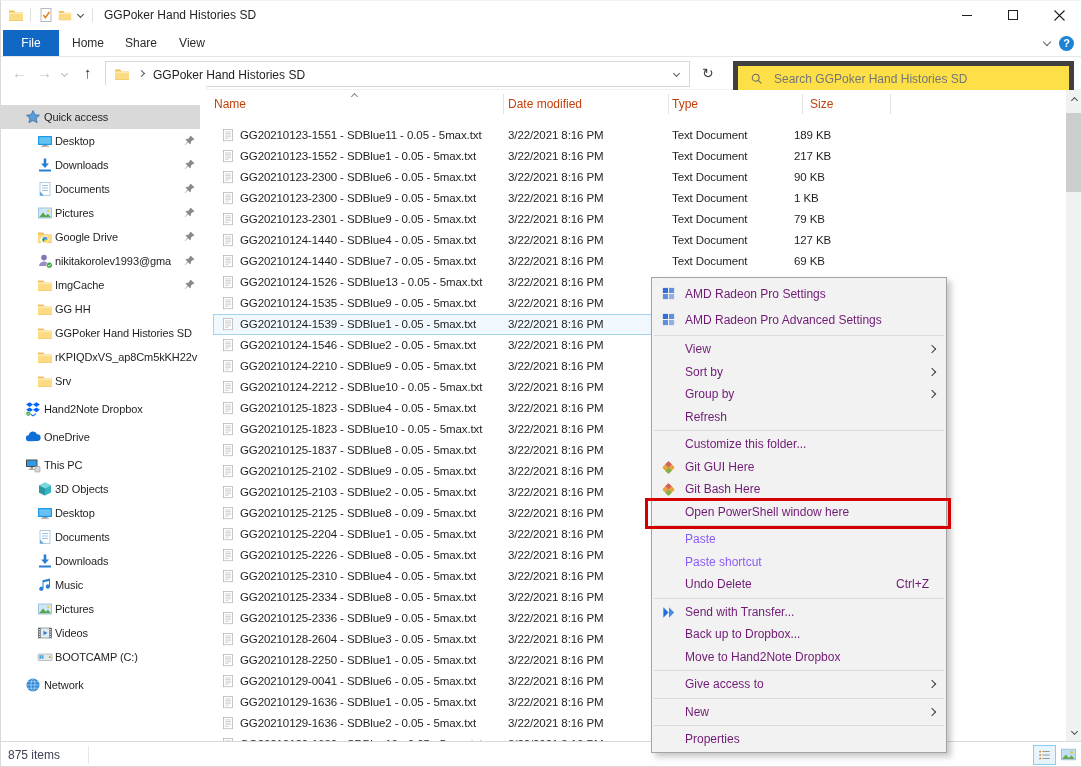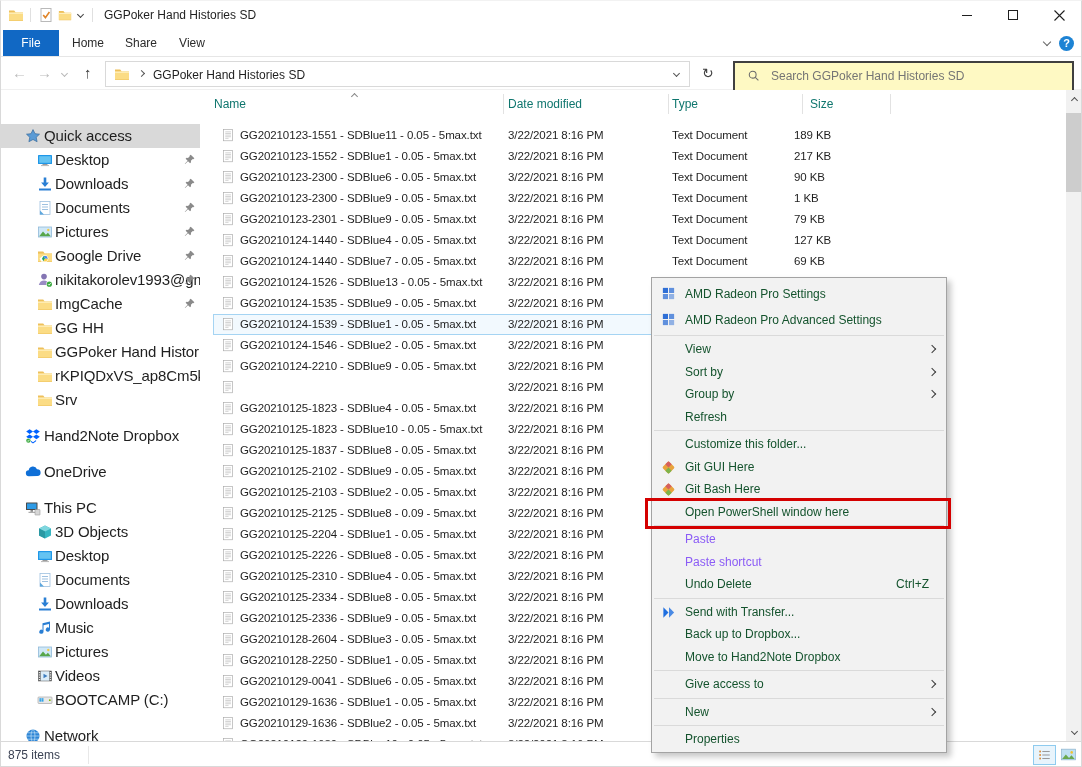--- a/index.html
+++ b/index.html
@@ -41,38 +41,38 @@
 .nav-arrow{position:absolute;top:6px;font-size:15px;color:#bcbcbc}
 #nav-back{left:12px}#nav-fwd{left:37px}
 #nav-chev{position:absolute;left:62px;top:13px;width:5px;height:5px;border-width:1.2px;border-color:#b8b8b8}
 #nav-up{left:84px;color:#3b3b3b}
 #addressbox{position:absolute;left:105px;top:3px;width:585px;height:26px;border:1px solid #d9d9d9;background:#fff}
 #ab-folder{position:absolute;left:8px;top:4px;width:16px;height:16px}
 #ab-chev{position:absolute;left:33px;top:9px;width:5px;height:5px;border-width:1.2px;border-color:#555}
 #ab-text{position:absolute;left:47px;top:6px}
 #ab-drop{position:absolute;right:10px;top:9px;width:5px;height:5px;border-width:1.2px;border-color:#555}
 #refresh-btn{position:absolute;left:702px;top:7px;font-size:14px;color:#404040}
-#searchbox{position:absolute;left:733px;top:3px;width:341px;height:39px;border:2px solid #404040;background:#fef9c3}
+#searchbox{position:absolute;left:733px;top:3px;width:341px;height:39px;border:5px solid #404040;background:#fde047}
 #sb-icon{position:absolute;left:12px;top:6px;width:13px;height:13px}
 #sb-text{position:absolute;left:36px;top:6px;color:#757575}
 
-#sidebar{position:absolute;left:0;top:104px;width:207px;height:651px;overflow:hidden;background:#fff;border-right:1px solid #ececec;padding-top:20px;font-size:15px;letter-spacing:-0.1px}
+#sidebar{position:absolute;left:0;top:85px;width:207px;height:651px;overflow:hidden;background:#fff;border-right:1px solid #ececec;padding-top:20px;font-size:11px;letter-spacing:-0.1px}
 .side-row{position:relative;height:24px;line-height:24px}
-.side-row.gap{margin-top:12px}
+.side-row.gap{margin-top:4px}
 .side-row.selected{background:#d9d9d9}
 .side-ic{position:absolute;top:4px;width:16px;height:16px}
 .side-row.lv0 .side-ic{left:25px}
 .side-row.lv0 .side-label{left:44px}
 .side-row.lv1 .side-ic{left:37px}
 .side-row.lv1 .side-label{left:55px}
 .side-label{position:absolute;top:0;white-space:nowrap}
 .side-pin{position:absolute;left:183px;top:5px;width:13px;height:13px}
 
 #filearea{position:absolute;left:200px;top:90px;width:866px;height:651px;overflow:hidden;background:#fff}
-#fheader{position:relative;height:28px;color:#0f766e}
+#fheader{position:relative;height:28px;color:#c2410c}
 .fh-label{position:absolute;top:7px}
 .fh-sep{position:absolute;top:4px;width:1px;height:20px;background:#e2e2e2}
 #fh-caret{position:absolute;left:152px;top:4px;width:5px;height:5px;border-width:1.2px;border-color:#888}
 #frows{position:absolute;top:35px;left:0;right:0;font-size:11.5px;letter-spacing:-0.1px}
 .frow{position:relative;height:21px;line-height:21px;white-space:nowrap}
 .fic{position:absolute;left:22px;top:3px;width:13px;height:15px}
 .f-name{position:absolute;left:40px}
 .f-date{position:absolute;left:308px}
 .f-type{position:absolute;left:472px}
 .f-size{position:absolute;left:594px;width:92px;text-align:left}
@@ -87,21 +87,21 @@
 #sb-down .chev{margin-bottom:3px}
 #sb-thumb{position:absolute;left:0;top:23px;width:16px;height:79px;background:#cdcdcd}
 
 #statusbar{position:absolute;left:0;top:741px;width:100%;height:26px;background:#fff;border-top:1px solid #d9d9d9}
 #status-count{position:absolute;left:8px;top:6px;color:#3c4354}
 #status-sep{position:absolute;left:88px;top:4px;width:1px;height:18px;background:#e8e8e8}
 #view-details{position:absolute;right:26px;top:3px;width:23px;height:20px;border:1px solid #8ecbef;background:#e8f4fc;padding:2px 3px}
 #view-thumbs{position:absolute;right:3px;top:3px;width:21px;height:19px;padding:1px 1px}
 
 #contextmenu{position:absolute;left:651px;top:277px;width:296px;background:#f2f2f2;border:1px solid #a3a3a3;box-shadow:4px 4px 6px rgba(0,0,0,.22);padding:3px 0 1px 0;z-index:5}
-.mitem{position:relative;height:22.5px;line-height:22.5px;padding-left:33px;color:#14532d}
+.mitem{position:relative;height:22.5px;line-height:22.5px;padding-left:33px;color:#701a75}
 .mitem.big{height:26px;line-height:26px}
 .mitem.big .m-ic{top:5px}
 .mitem.disabled{color:#8b5cf6}
 .m-ic{position:absolute;left:9px;top:4px;width:15px;height:15px}
 .m-short{position:absolute;right:17px;top:0}
 .m-sub{position:absolute;right:11px;top:8px;width:6px;height:6px;border-width:1.3px;border-color:#3b3b3b}
 .msep{height:1px;background:#dadada;margin:2px 2px 2px 2px}
 #redbox{position:absolute;left:645px;top:498px;width:306px;height:31px;border:3px solid #d40000;z-index:9}
 </style>
 </head>
@@ -744,20 +744,21 @@
             <rect x="2" y="0.5" width="11" height="14" fill="#fff" stroke="#a9a9a9" stroke-width="0.8"></rect>
             <g stroke="#c9c9c9">
               <line x1="4" y1="3.5" x2="11" y2="3.5"></line>
               <line x1="4" y1="5.5" x2="11" y2="5.5"></line>
               <line x1="4" y1="7.5" x2="11" y2="7.5"></line>
               <line x1="4" y1="9.5" x2="11" y2="9.5"></line>
               <line x1="4" y1="11.5" x2="8" y2="11.5"></line>
             </g>
           </svg>
         </span>
+        <span class="f-name">GG20210124-2212 - SDBlue10 - 0.05 - 5max.txt</span>
         <span class="f-date">3/22/2021 8:16 PM</span>
         <span class="f-type"></span>
         <span class="f-size"></span>
       </div>
       <div class="frow">
         <span class="fic ic">
           <svg viewBox="0 0 16 16">
             <rect x="2" y="0.5" width="11" height="14" fill="#fff" stroke="#a9a9a9" stroke-width="0.8"></rect>
             <g stroke="#c9c9c9">
               <line x1="4" y1="3.5" x2="11" y2="3.5"></line>

